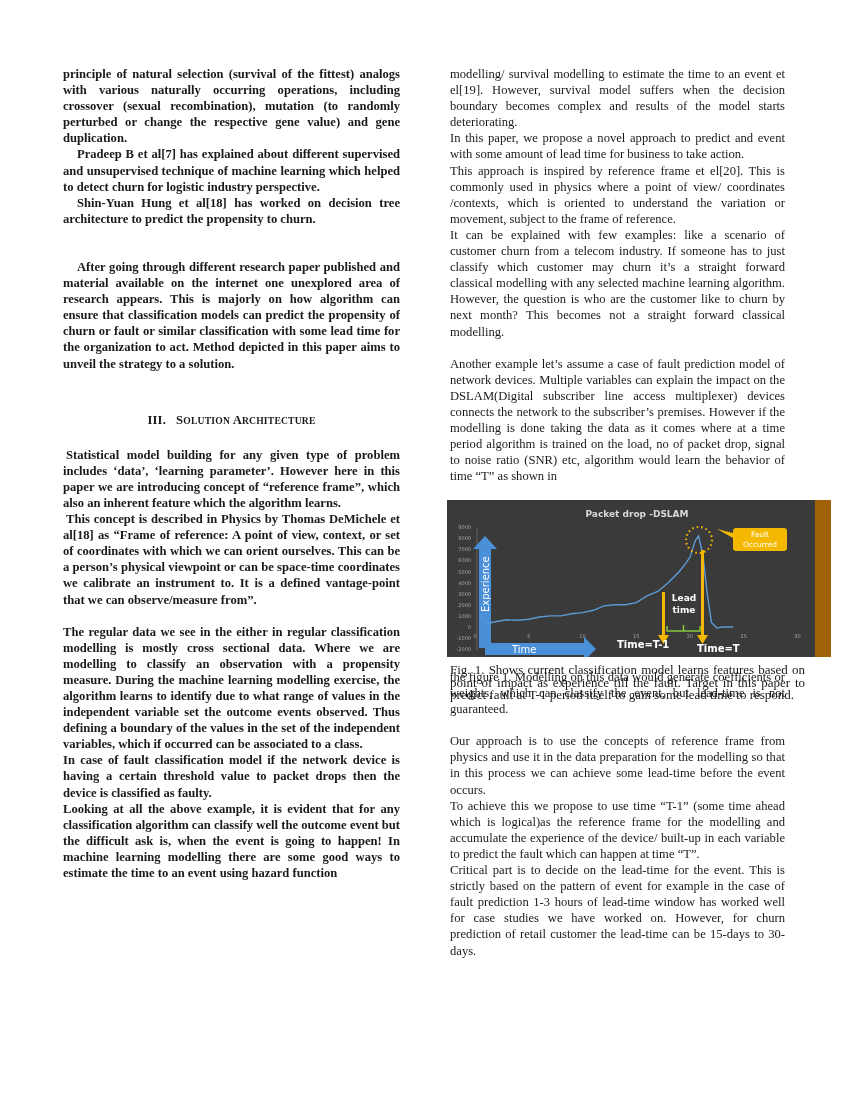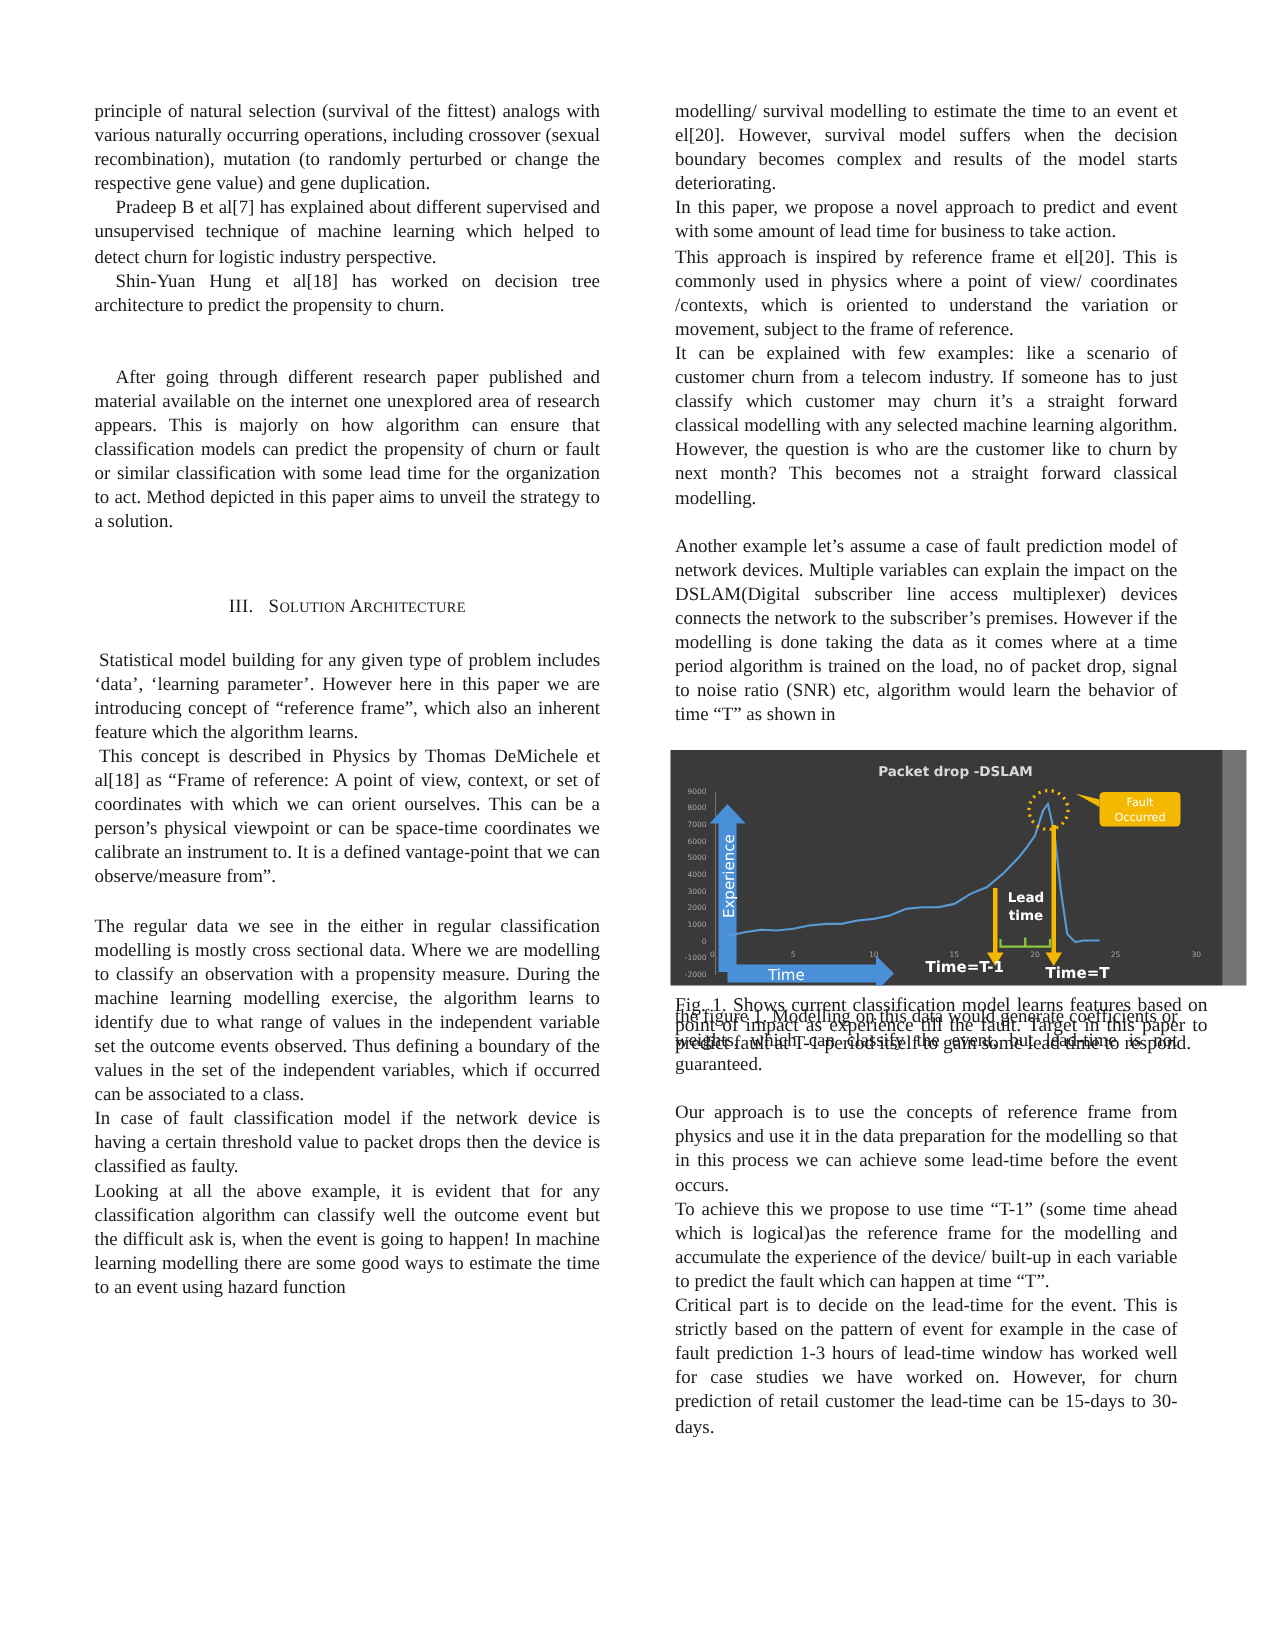--- a/index.html
+++ b/index.html
@@ -1,29 +1,29 @@
 <!DOCTYPE html>
 <html><head>
 <meta charset="utf-8">
 <style>
   html, body { margin: 0; padding: 0; background: #ffffff; }
   body { width: 850px; height: 1100px; position: relative; overflow: hidden;
          font-family: "Liberation Serif", "DejaVu Serif", serif; color: #1a1a1a; }
   .col { position: absolute; top: 66px; font-size: 12.6px; line-height: 16.1px; }
-  .col-left { left: 63px; width: 337px; }
+  .col-left { left: 63px; width: 337px; font-weight: bold; }
   .col-right { left: 450px; width: 335px; }
   .p { margin: 0; text-align: justify; hyphens: none; }
   .indent { text-indent: 14px; }
   .lead1 { text-indent: 3px; }
   .gap { height: 16px; }
   .gap2 { height: 32px; }
   .heading { text-align: center; margin: 8px; font-size: 12.6px; letter-spacing: 0.2px; }
   .heading .sc-big { font-size: 12.6px; }
   .heading .sc-small { font-size: 9.6px; text-transform: uppercase; }
-  .figure { position: absolute; left: 447px; top: 500px; width: 384px; height: 157px; background: #737373; }
+  .figure { position: absolute; left: 447px; top: 500px; width: 384px; height: 157px; background: #a16207; }
   .figure svg { display: block; }
   .caption { position: absolute; left: 450px; top: 664px; width: 355px;
              font-size: 13px; line-height: 12.6px; text-align: justify; margin: 0; }
   .after-fig { position: absolute; left: 450px; top: 669px; width: 335px; font-size: 12.6px; line-height: 16.1px; }
   svg text { font-family: "DejaVu Sans", "Liberation Sans", sans-serif; }
 </style>
 </head>
 <body>
 
 <div class="col col-left">
@@ -40,21 +40,21 @@
   <div style="height:10px"></div>
   <p class="p lead1">Statistical model building for any given type of problem includes ‘data’, ‘learning parameter’. However here in this paper we are introducing concept of “reference frame”, which also an inherent feature which the algorithm learns.</p>
   <p class="p lead1">This concept is described in Physics by Thomas DeMichele et al[18] as “Frame of reference: A point of view, context, or set of coordinates with which we can orient ourselves. This can be a person’s physical viewpoint or can be space-time coordinates we calibrate an instrument to. It is a defined vantage-point that we can observe/measure from”.</p>
   <div class="gap"></div>
   <p class="p">The regular data we see in the either in regular classification modelling is mostly cross sectional data. Where we are modelling to classify an observation with a propensity measure. During the machine learning modelling exercise, the algorithm learns to identify due to what range of values in the independent variable set the outcome events observed. Thus defining a boundary of the values in the set of the independent variables, which if occurred can be associated to a class.</p>
   <p class="p">In case of fault classification model if the network device is having a certain threshold value to packet drops then the device is classified as faulty.</p>
   <p class="p">Looking at all the above example, it is evident that for any classification algorithm can classify well the outcome event but the difficult ask is, when the event is going to happen! In machine learning modelling there are some good ways to estimate the time to an event using hazard function</p>
 </div>
 
 <div class="col col-right">
-  <p class="p">modelling/ survival modelling to estimate the time to an event et el[20]. However, survival model suffers when the decision boundary becomes complex and results of the model starts deteriorating.</p>
+  <p class="p">modelling/ survival modelling to estimate the time to an event et el[19]. However, survival model suffers when the decision boundary becomes complex and results of the model starts deteriorating.</p>
   <p class="p">In this paper, we propose a novel approach to predict and event with some amount of lead time for business to take action.</p>
   <p class="p">This approach is inspired by reference frame et el[20]. This is commonly used in physics where a point of view/ coordinates /contexts, which is oriented to understand the variation or movement, subject to the frame of reference.</p>
   <p class="p">It can be explained with few examples: like a scenario of customer churn from a telecom industry. If someone has to just classify which customer may churn it’s a straight forward classical modelling with any selected machine learning algorithm. However, the question is who are the customer like to churn by next month? This becomes not a straight forward classical modelling.</p>
   <div class="gap"></div>
   <p class="p">Another example let’s assume a case of fault prediction model of network devices. Multiple variables can explain the impact on the DSLAM(Digital subscriber line access multiplexer) devices connects the network to the subscriber’s premises. However if the modelling is done taking the data as it comes where at a time period algorithm is trained on the load, no of packet drop, signal to noise ratio (SNR) etc, algorithm would learn the behavior of time “T” as shown in</p>
 </div>
 
 <div class="figure">
   <svg id="chart-svg" width="368" height="157" viewBox="0 0 368 157">
     <rect x="0" y="0" width="368" height="157" fill="#3a3a3a"></rect>

